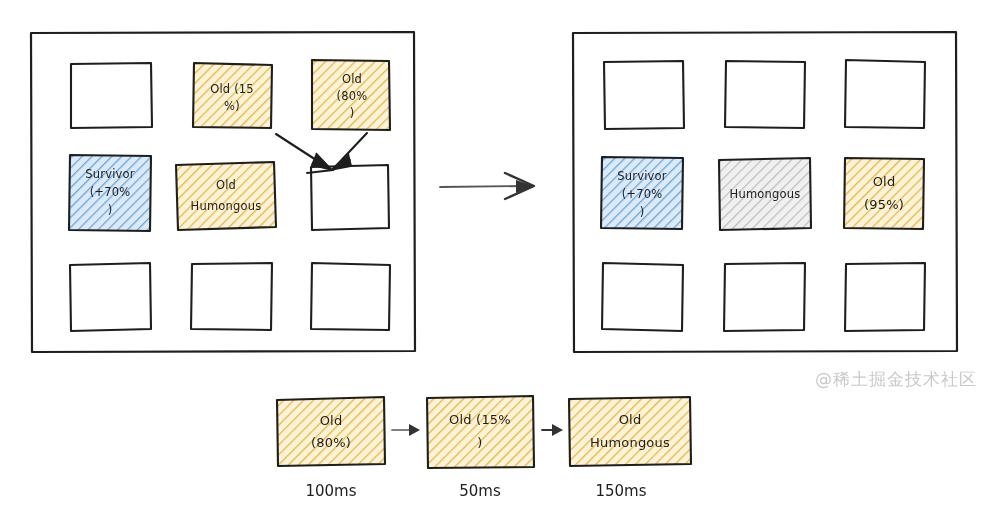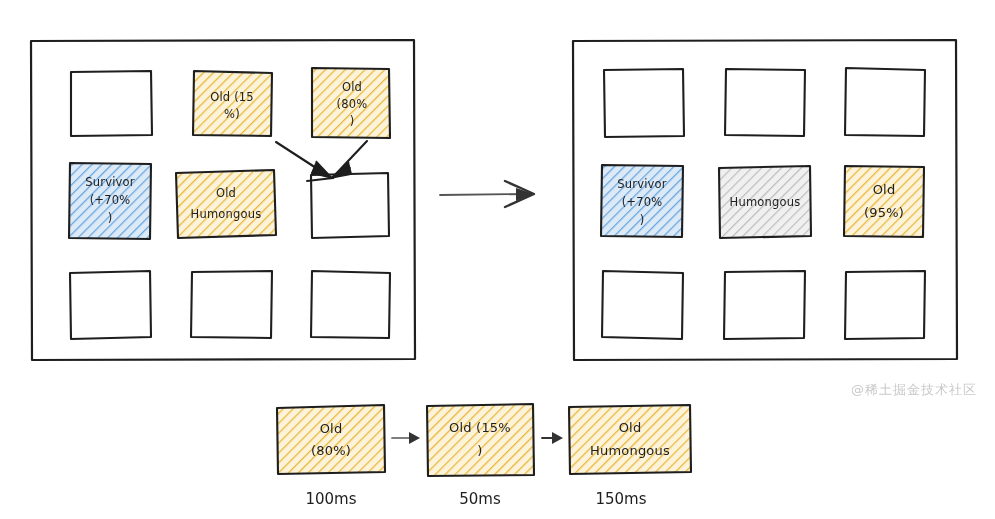--- a/index.html
+++ b/index.html
@@ -4,21 +4,21 @@
 <title>G1 Heap Region Diagram</title>
 <style>
   html,body{margin:0;padding:0;}
   body{
     width:995px;height:519px;
     background:#ffffff;
     font-family:"DejaVu Sans", sans-serif;
     overflow:hidden;
     position:relative;
   }
-  #stage{position:absolute;left:0;top:8px;width:995px;height:405px;}
+  #stage{position:absolute;left:0;top:0;width:995px;height:405px;}
   svg#canvas{position:absolute;left:0;top:0;width:995px;height:519px;}
 
   .hand-text{
     font-family:"DejaVu Sans", sans-serif;
     font-size:11.5px;
     fill:#1e1e1e;
     text-anchor:middle;
     dominant-baseline:middle;
     letter-spacing:.2px;
   }
@@ -27,21 +27,21 @@
     font-family:"DejaVu Sans", sans-serif;
     font-size:15px;
     fill:#1e1e1e;
     text-anchor:middle;
     dominant-baseline:middle;
   }
   .watermark{
     position:absolute;
     right:18px;bottom:14px;
     font-family:"DejaVu Sans", sans-serif;
-    font-size:13px;
+    font-size:17px;
     color:#c9c9c9;
     letter-spacing:1px;
     user-select:none;
   }
 </style>
 </head>
 <body>
 
 <div id="stage">
 

